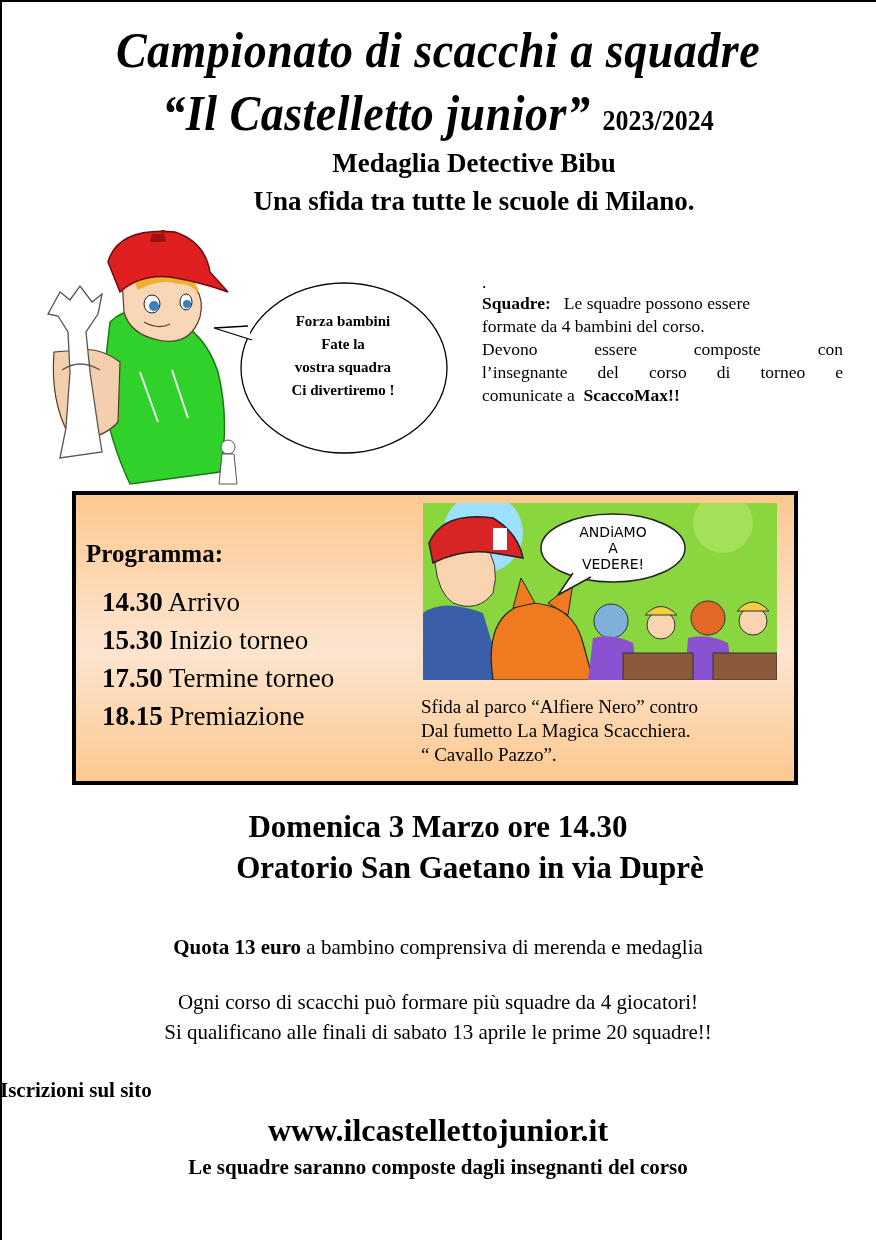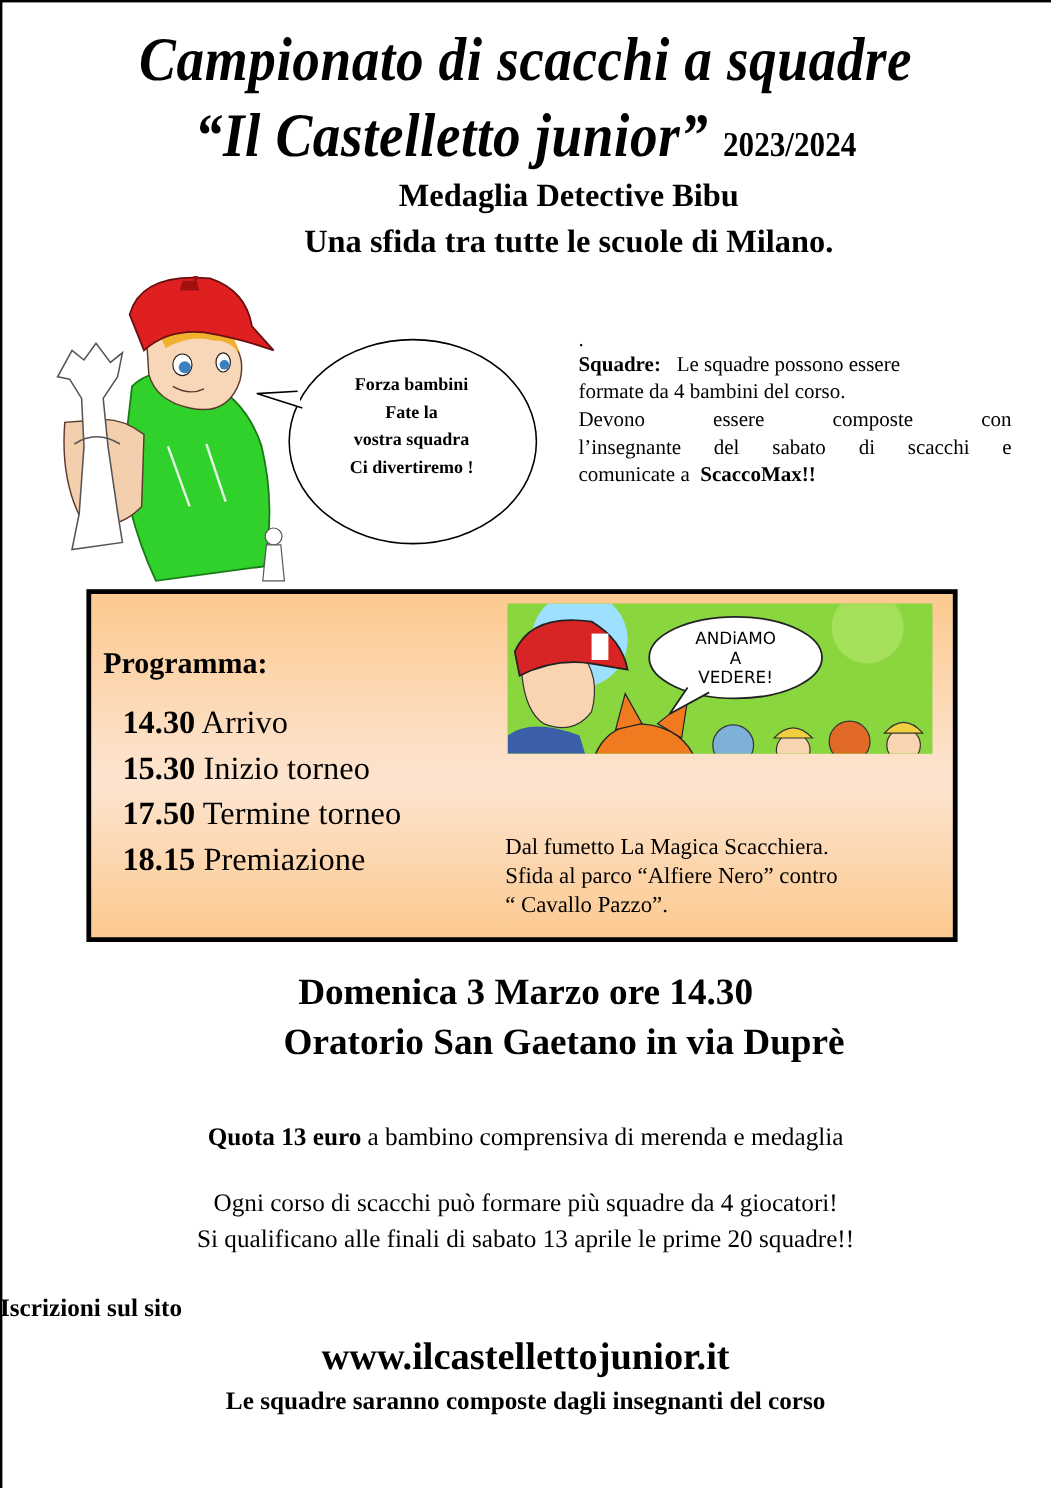--- a/index.html
+++ b/index.html
@@ -41,21 +41,21 @@
   
   .program-box {
     position: absolute; left: 72px; top: 491px; width: 718px; height: 286px;
     border: 4px solid #000;
     background: linear-gradient(to bottom, #fcc98f 0%, #fde0c6 45%, #fde4cf 55%, #fcc98f 100%);
   }
   .program-title { position: absolute; left: 10px; top: 44px; font-weight: bold; font-size: 25px; line-height: 30px; }
   .program-list { position: absolute; left: 26px; top: 88px; font-size: 27px; line-height: 38px; }
   .program-item b { font-weight: bold; }
 
-  .comic { position: absolute; left: 347px; top: 8px; width: 354px; height: 125px; overflow: hidden; background: #7fcf3a; text-align: right; }
+  .comic { position: absolute; left: 347px; top: 8px; width: 354px; height: 177px; overflow: hidden; background: #7fcf3a; text-align: right; }
   .comic-caption { position: absolute; left: 345px; top: 200px; width: 372px; font-size: 19px; line-height: 24px; }
 
   
   .event-date, .event-place { position: absolute; left: 0; width: 876px; text-align: center; font-weight: bold; font-size: 31px; line-height: 38px; }
   .event-date { top: 808px; }
   .event-place { top: 849px; padding-left: 32px; }
   .quota { position: absolute; left: 0; width: 876px; top: 933px; text-align: center; font-size: 21px; line-height: 28px; }
   .ogni { position: absolute; left: 0; width: 876px; top: 987px; text-align: center; font-size: 21px; line-height: 30px; }
   .iscr { position: absolute; left: 0; width: 876px; top: 1076px; text-align: left; font-weight: bold; font-size: 21px; line-height: 28px; }
   .site { position: absolute; left: 0; width: 876px; top: 1110px; text-align: center; font-weight: bold; font-size: 32px; line-height: 40px; }
@@ -115,21 +115,21 @@
     <div>vostra squadra</div>
     <div>Ci divertiremo !</div>
   </div>
 </div>
 
 <div class="squadre">
   <span class="dot">.</span>
   <span class="line"><b>Squadre:</b>&nbsp;&nbsp;&nbsp;<span>Le squadre possono essere</span></span>
   <span class="line">formate da 4 bambini del corso.</span>
   <span class="line just">Devono essere composte con</span>
-  <span class="line just">l’insegnante del sabato di scacchi e</span>
+  <span class="line just">l’insegnante del corso di torneo e</span>
   <span class="line"><span>comunicate a</span>&nbsp;&nbsp;<b>ScaccoMax!!</b></span>
 </div>
 
 <div class="program-box">
   <div class="program-title">Programma:</div>
   <div class="program-list">
     <div class="program-item"><b>14.30</b> <span>Arrivo</span></div>
     <div class="program-item"><b>15.30</b> <span> Inizio torneo</span></div>
     <div class="program-item"><b>17.50</b> <span>Termine torneo</span></div>
     <div class="program-item"><b>18.15</b> <span>Premiazione</span></div>
@@ -162,22 +162,22 @@
       <path d="M222 112 Q238 95 254 112 Z" fill="#f0d040" stroke="#333"></path>
       <circle cx="285" cy="115" r="17" fill="#e06a25" stroke="#333"></circle>
       <path d="M265 135 Q285 130 305 140 L310 177 L262 177 Z" fill="#8a52d0"></path>
       <circle cx="330" cy="118" r="14" fill="#f8d5b0" stroke="#333"></circle>
       <path d="M314 108 Q330 90 346 108 Z" fill="#f0d040" stroke="#333"></path>
       <rect x="200" y="150" width="70" height="27" fill="#8a5a3a" stroke="#333"></rect>
       <rect x="290" y="150" width="64" height="27" fill="#8a5a3a" stroke="#333"></rect>
     </svg>
   </div>
   <div class="comic-caption">
+    <div>Sfida  al parco “Alfiere Nero” contro</div>
     <div>Dal fumetto La Magica Scacchiera.</div>
-    <div>Sfida  al parco “Alfiere Nero” contro</div>
     <div>“ Cavallo Pazzo”.</div>
   </div>
 </div>
 
 <div class="event-date">Domenica 3 Marzo ore 14.30</div>
 <div class="event-place">Oratorio San Gaetano  in via Duprè</div>
 
 <div class="quota"><b>Quota 13 euro</b><span> a bambino comprensiva di merenda e medaglia</span></div>
 
 <div class="ogni">

